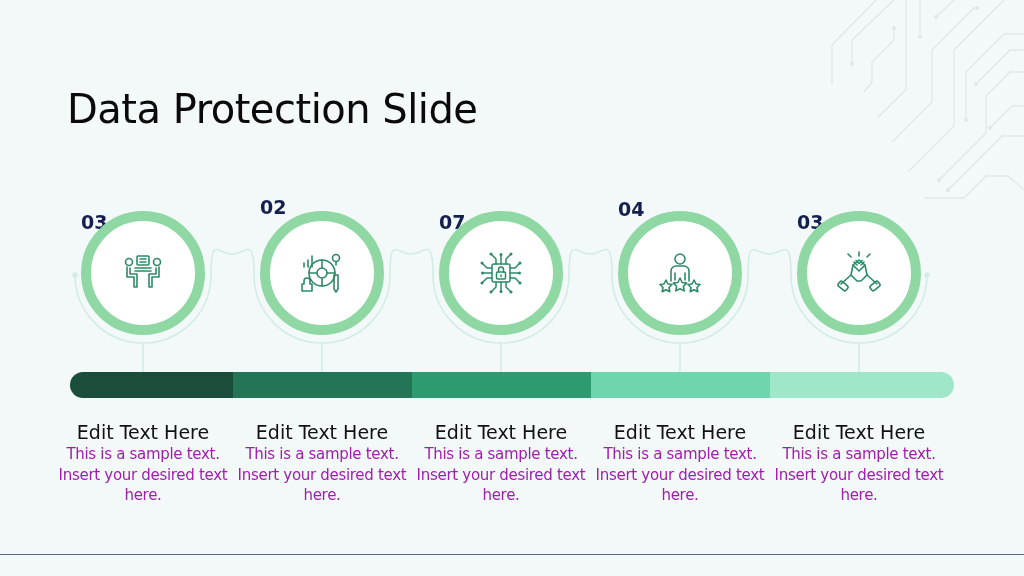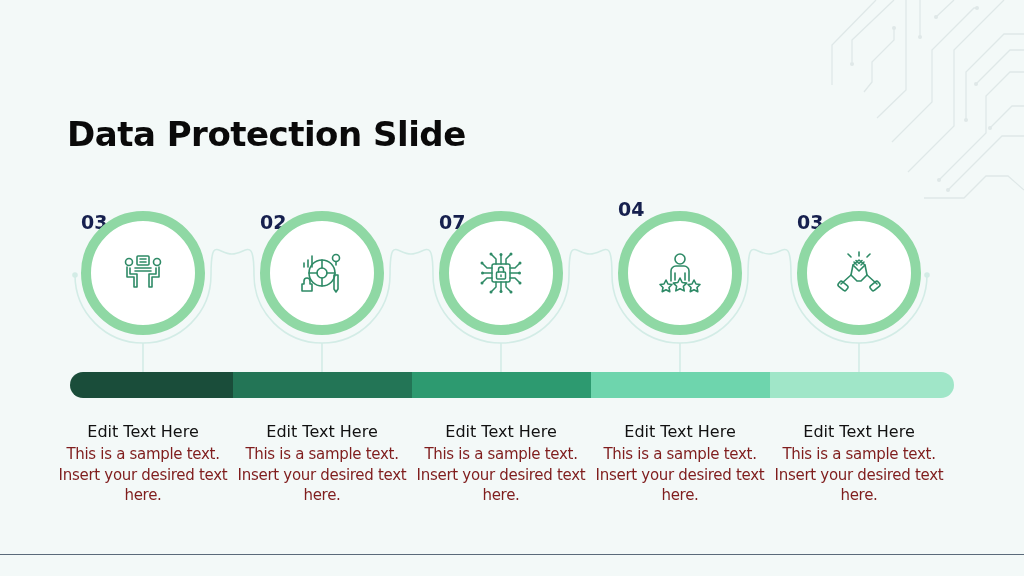--- a/index.html
+++ b/index.html
@@ -5,22 +5,22 @@
     html, body { margin: 0; padding: 0; }
     body {
       width: 1024px; height: 576px; overflow: hidden;
       background: #f3f9f8;
       font-family: "DejaVu Sans", "Liberation Sans", sans-serif;
       position: relative;
     }
     .slide { position: absolute; inset: 0; }
     .circuit { position: absolute; right: 0; top: 0; width: 210px; height: 210px; }
     .title {
-      position: absolute; left: 67px; top: 114px;
-      font-size: 34px; font-weight: bold; color: #0a0a0a;
+      position: absolute; left: 67px; top: 86px;
+      font-size: 40px; font-weight: normal; color: #0a0a0a;
       letter-spacing: -0.5px;
       font-family: "DejaVu Sans", sans-serif;
     }
     .wave { position: absolute; left: 0; top: 0; width: 1024px; height: 400px; }
     .step { position: absolute; }
     .num {
       position: absolute; font-size: 19px; font-weight: bold; color: #16204e;
       font-family: "DejaVu Sans", sans-serif;
     }
     .ring {
@@ -28,22 +28,22 @@
       border: 10px solid #8fd8a4; background: #ffffff;
       display: flex; align-items: center; justify-content: center;
     }
     .ring svg { width: 44px; height: 44px; }
     .bar { position: absolute; left: 70px; top: 372px; width: 884px; height: 26px; display: flex; border-radius: 13px; overflow: hidden; }
     .seg { height: 100%; }
     .caption {
       position: absolute; width: 180px; text-align: center;
       color: #1a1a1a;
     }
-    .caption .h { font-size: 16px; font-weight: normal; color: #111; line-height: 24px; font-family: "DejaVu Sans", sans-serif; }
-    .caption .b { font-size: 15px; color: #7f1d1d; line-height: 20.5px; margin-top: 0px; font-family: "DejaVu Sans", sans-serif; letter-spacing: -0.3px; }
+    .caption .h { font-size: 19px; font-weight: normal; color: #111; line-height: 24px; font-family: "DejaVu Sans", sans-serif; }
+    .caption .b { font-size: 15px; color: #a21caf; line-height: 20.5px; margin-top: 0px; font-family: "DejaVu Sans", sans-serif; letter-spacing: -0.3px; }
     .footer-line { position: absolute; left: 0; top: 554px; width: 1024px; height: 1px; background: #5a6a7a; }
   </style>
 </head>
 <body>
 
 <div class="slide">
 
   <svg class="circuit" viewBox="0 0 210 210" fill="none" stroke="#dfe8e8" stroke-width="1.3">
     <path d="M18 85 L18 45 L62 0"></path>
     <path d="M38 62 L38 40 L80 0"></path>
@@ -105,21 +105,21 @@
           <line x1="19" y1="11" x2="25" y2="11"></line>
         <line x1="14" y1="17" x2="30" y2="17"></line>
         <path d="M6 16 L6 26 L13 26 L13 36 L16 36 L16 23 L9 23 L9 17"></path>
         <path d="M38 16 L38 26 L31 26 L31 36 L28 36 L28 23 L35 23 L35 17"></path>
         <line x1="14" y1="20" x2="30" y2="20"></line>
       </svg>
     </div>
   </div>
 
   <div class="step">
-    <div class="num" style="left:260px; top:211px;">02</div>
+    <div class="num" style="left:260px; top:196px;">02</div>
     <div class="ring" style="left:260px; top:211px;">
       <svg viewBox="0 0 44 44" fill="none" stroke="#2e8a66" stroke-width="1.6" stroke-linecap="round" stroke-linejoin="round">
         <line x1="4" y1="16" x2="4" y2="12"></line>
           <line x1="8" y1="16" x2="8" y2="9"></line>
           <line x1="12" y1="16" x2="12" y2="5"></line>
         <circle cx="22" cy="22" r="13"></circle>
           <circle cx="22" cy="22" r="5"></circle>
         <line x1="22" y1="9" x2="22" y2="17"></line>
           <line x1="35" y1="22" x2="27" y2="22"></line>
           <line x1="22" y1="35" x2="22" y2="27"></line>

